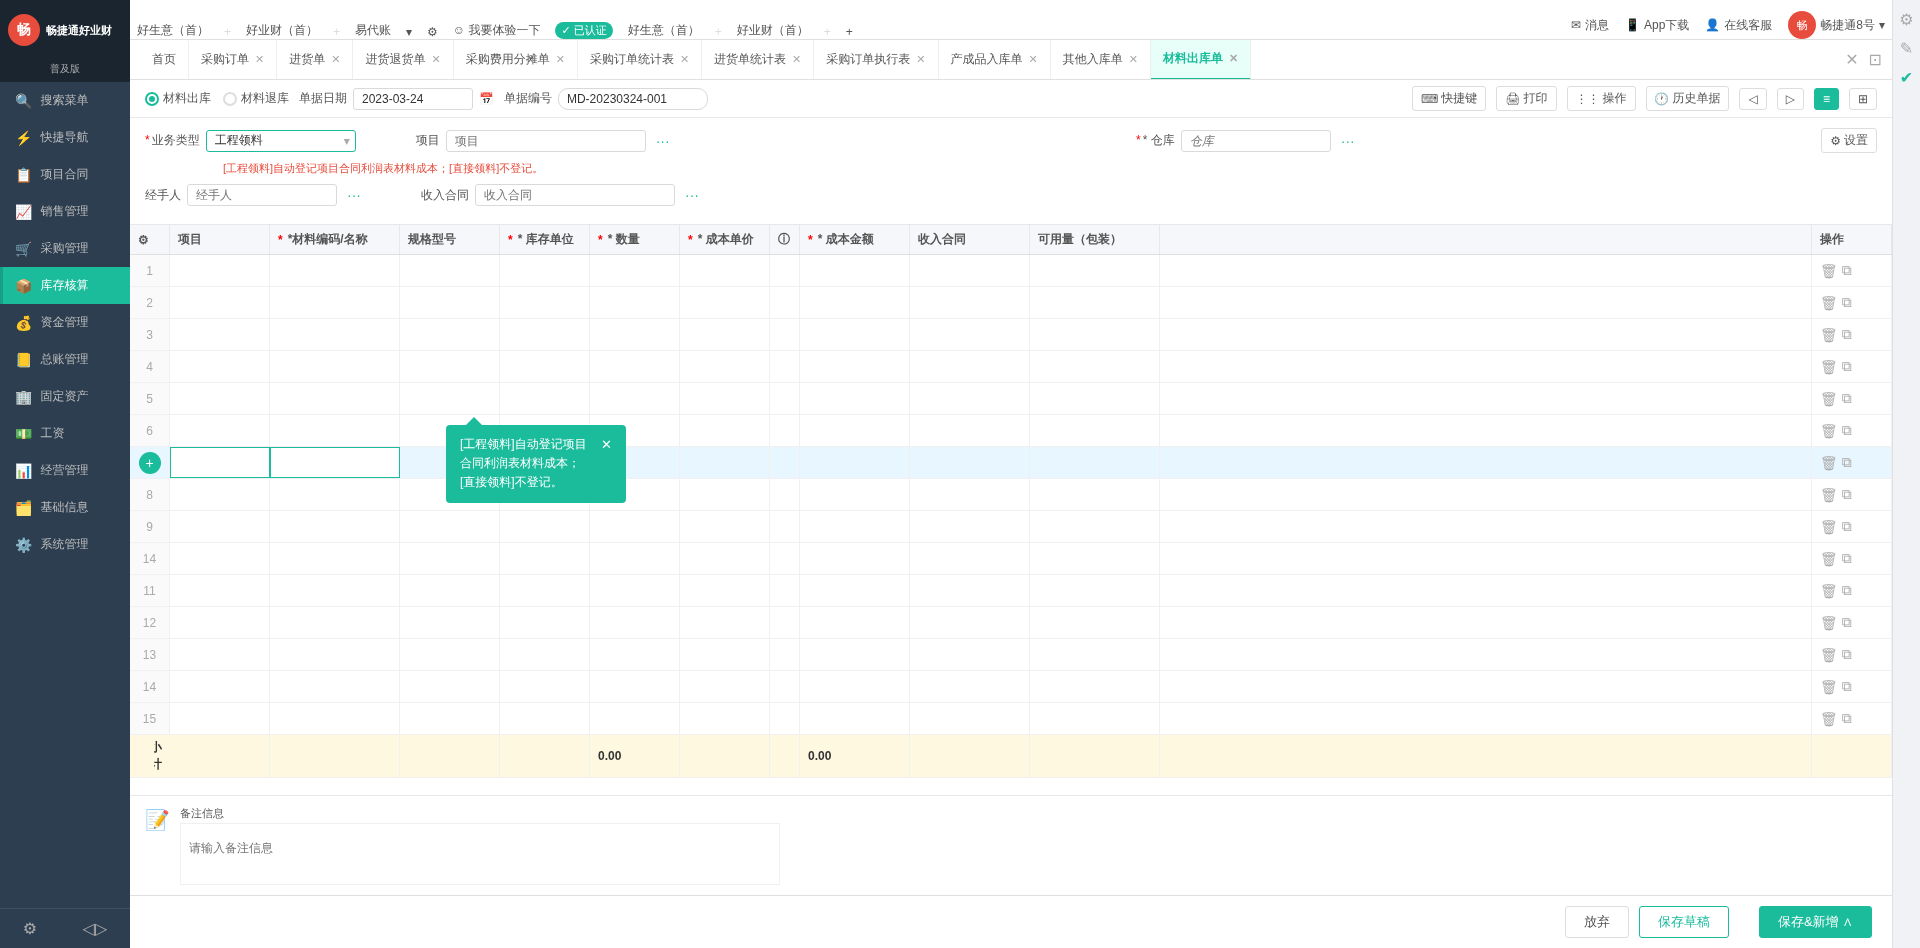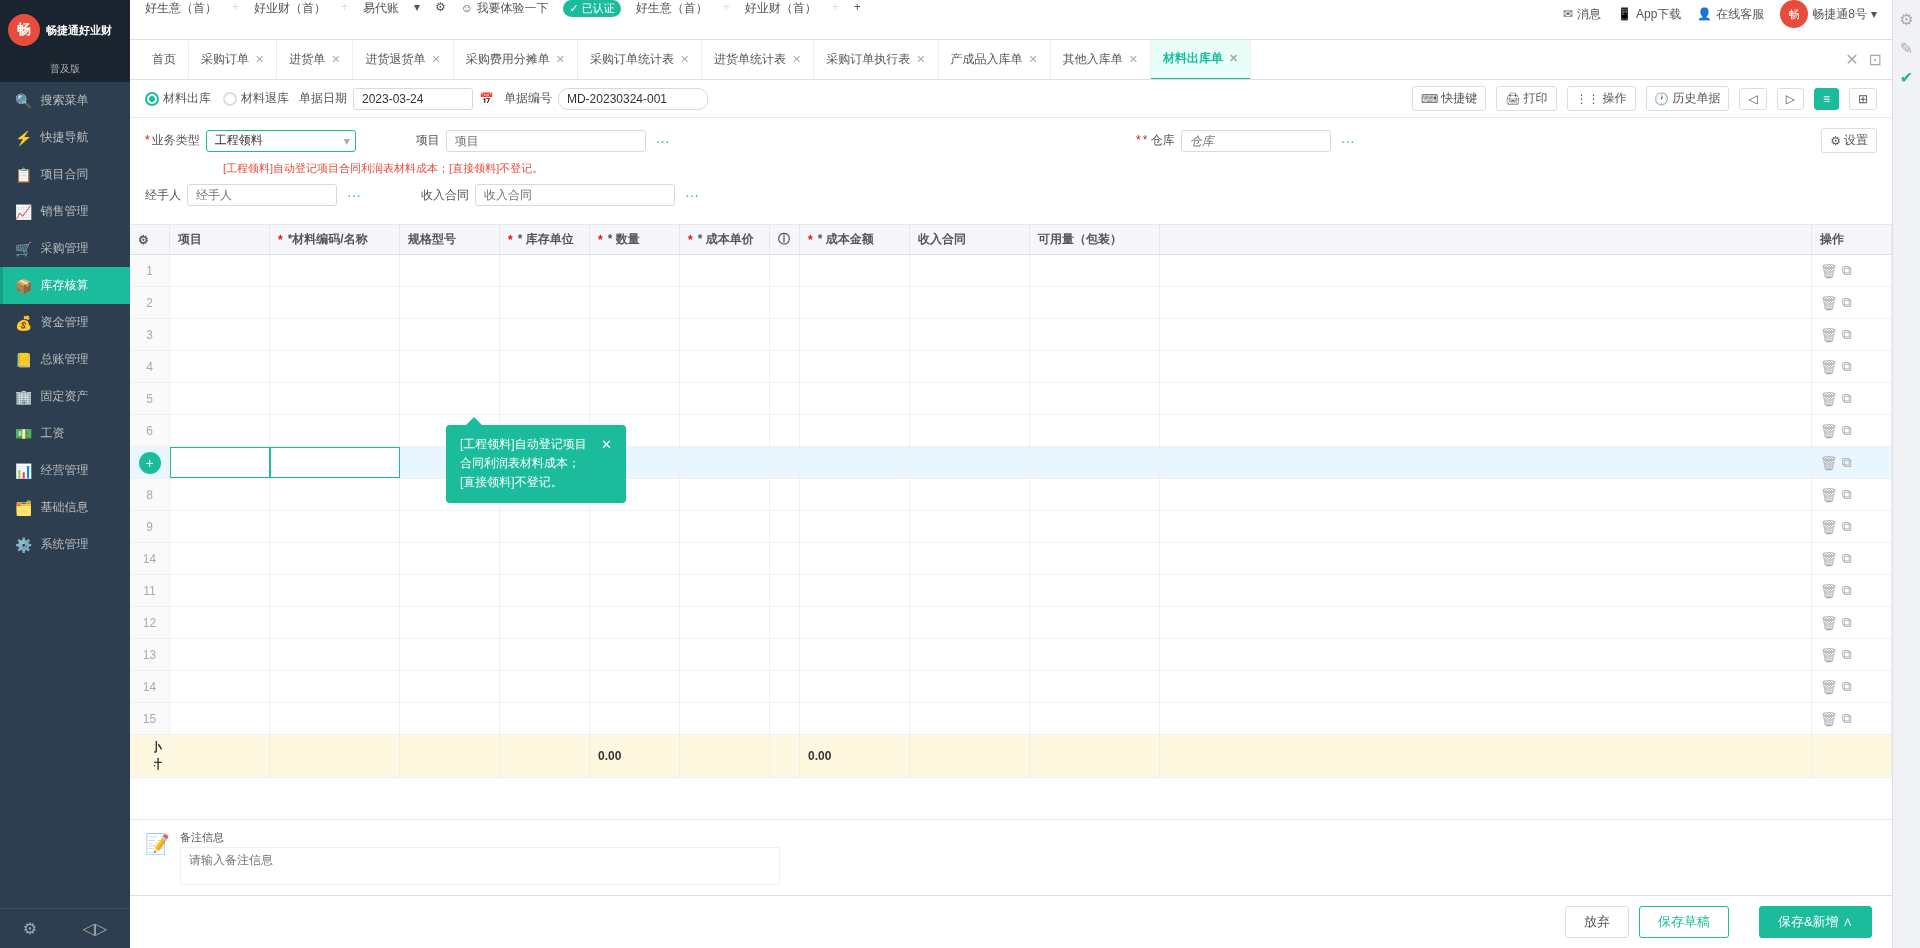--- a/index.html
+++ b/index.html
@@ -140,21 +140,21 @@
     
     .error-tip { color: #e74c3c; font-size: 11px; margin-top: 2px; }
 
     
     .right-panel { width: 28px; background: #f0f2f5; border-left: 1px solid #e0e0e0; display: flex; flex-direction: column; align-items: center; padding-top: 10px; gap: 10px; }
     .right-panel-icon { color: #aaa; font-size: 16px; cursor: pointer; }
 
     
     .global-nav {
       background: #fff; border-bottom: 1px solid #e0e0e0; height: 40px;
-      display: flex; align-items: flex-start; padding: 0 15px; gap: 15px;
+      display: flex; align-items: flex-end; padding: 0 7px; gap: 15px;
     }
     .global-nav-item { display: flex; align-items: center; gap: 4px; cursor: pointer; color: #555; font-size: 12px; }
     .global-nav-sep { color: #ddd; }
     .verified-badge { background: #1abc9c; color: #fff; border-radius: 10px; padding: 1px 6px; font-size: 11px; }
     .global-nav-right { margin-left: auto; display: flex; align-items: center; gap: 16px; }
     .user-avatar { width: 28px; height: 28px; background: #e74c3c; border-radius: 50%; display: flex; align-items: center; justify-content: center; color: #fff; font-size: 11px; }
 
     
     .radio-group { display: flex; align-items: center; gap: 12px; }
     .radio-item { display: flex; align-items: center; gap: 4px; cursor: pointer; color: #555; }
@@ -836,21 +836,21 @@
         <div class="td sum-row" style="background:#fff8e1;"></div>
         <div class="td sum-row" style="background:#fff8e1;"></div>
       </div>
     </div>
   </div>
 
   <div class="footer-area">
     <div class="footer-icon">📝</div>
     <div style="display:flex; flex-direction: column; gap:2px;">
       <span style="color:#555; font-size:11px;">备注信息</span>
-      <textarea class="footer-input" placeholder="请输入备注信息" style="width: 600px; border: 1px solid rgb(240, 240, 240); border-radius: 0; padding: 4px 8px; font-size: 12px; color: rgb(170, 170, 170); resize: none; height: 36px;"></textarea>
+      <textarea class="footer-input" placeholder="请输入备注信息" style="width: 600px; border: 1px solid rgb(240, 240, 240); border-radius: 0; padding: 16px 8px; font-size: 12px; color: rgb(170, 170, 170); resize: none; height: 36px;"></textarea>
     </div>
   </div>
 
   <div class="bottom-bar">
     <button class="btn btn-default">放弃</button>
     <button class="btn btn-primary-outline">保存草稿</button>
     <button class="btn btn-primary" style="display:flex; align-items:center; gap:6px;">保存&amp;新增 ∧</button>
   </div>
 </div>
 

